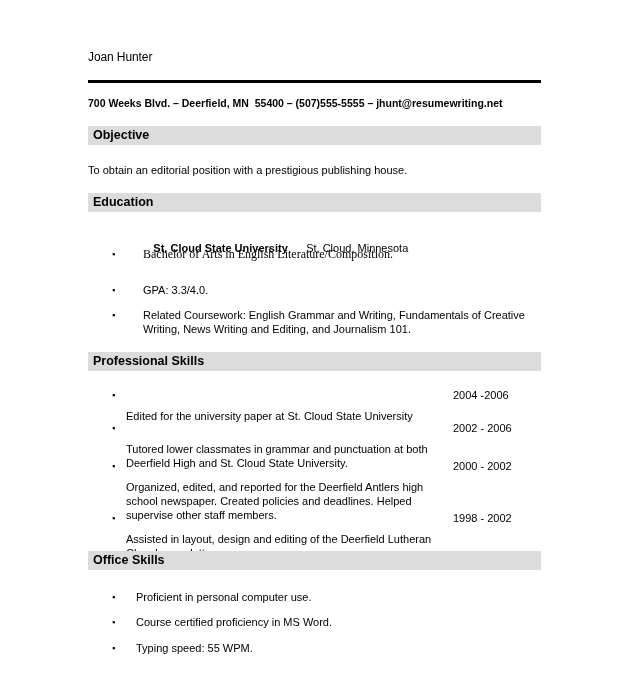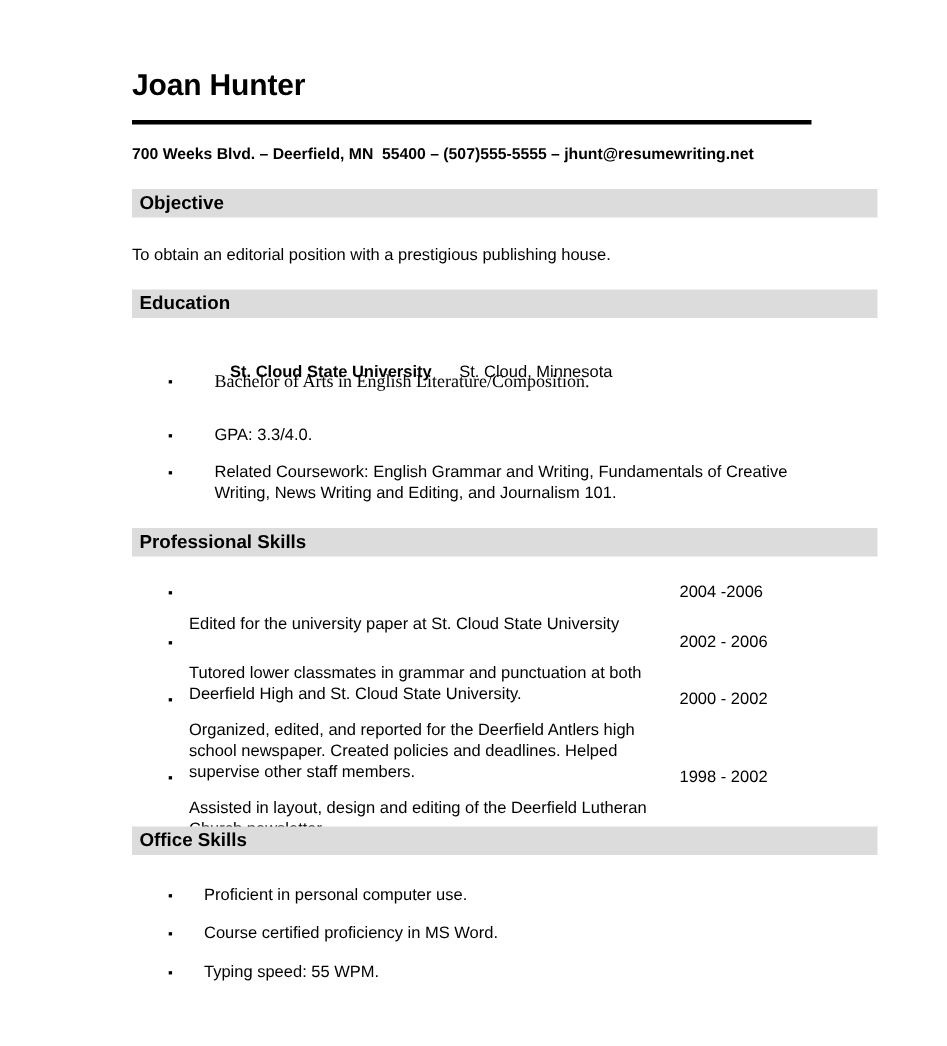--- a/index.html
+++ b/index.html
@@ -32,22 +32,22 @@
     left: 88px;
     top: 0;
     width: 453px;
   }
 
   
   .name {
     position: absolute;
     left: 0;
     top: 47px;
-    font-size: 20px;
-    font-weight: bold;
+    font-size: 12px;
+    font-weight: normal;
     letter-spacing: -0.1px;
     line-height: 20px;
     white-space: nowrap;
   }
 
   .name-rule {
     position: absolute;
     left: 0;
     top: 80px;
     width: 453px;
@@ -65,21 +65,20 @@
     white-space: pre;
   }
 
   
   .section-band {
     position: absolute;
     left: 0;
     width: 453px;
     height: 19px;
     background: #dcdcdc;
-    padding-left: 44px;
   }
   .section-band .section-title {
     position: absolute;
     left: 5px;
     top: 2px;
     font-size: 12.5px;
     font-weight: bold;
     line-height: 15px;
     white-space: nowrap;
   }

